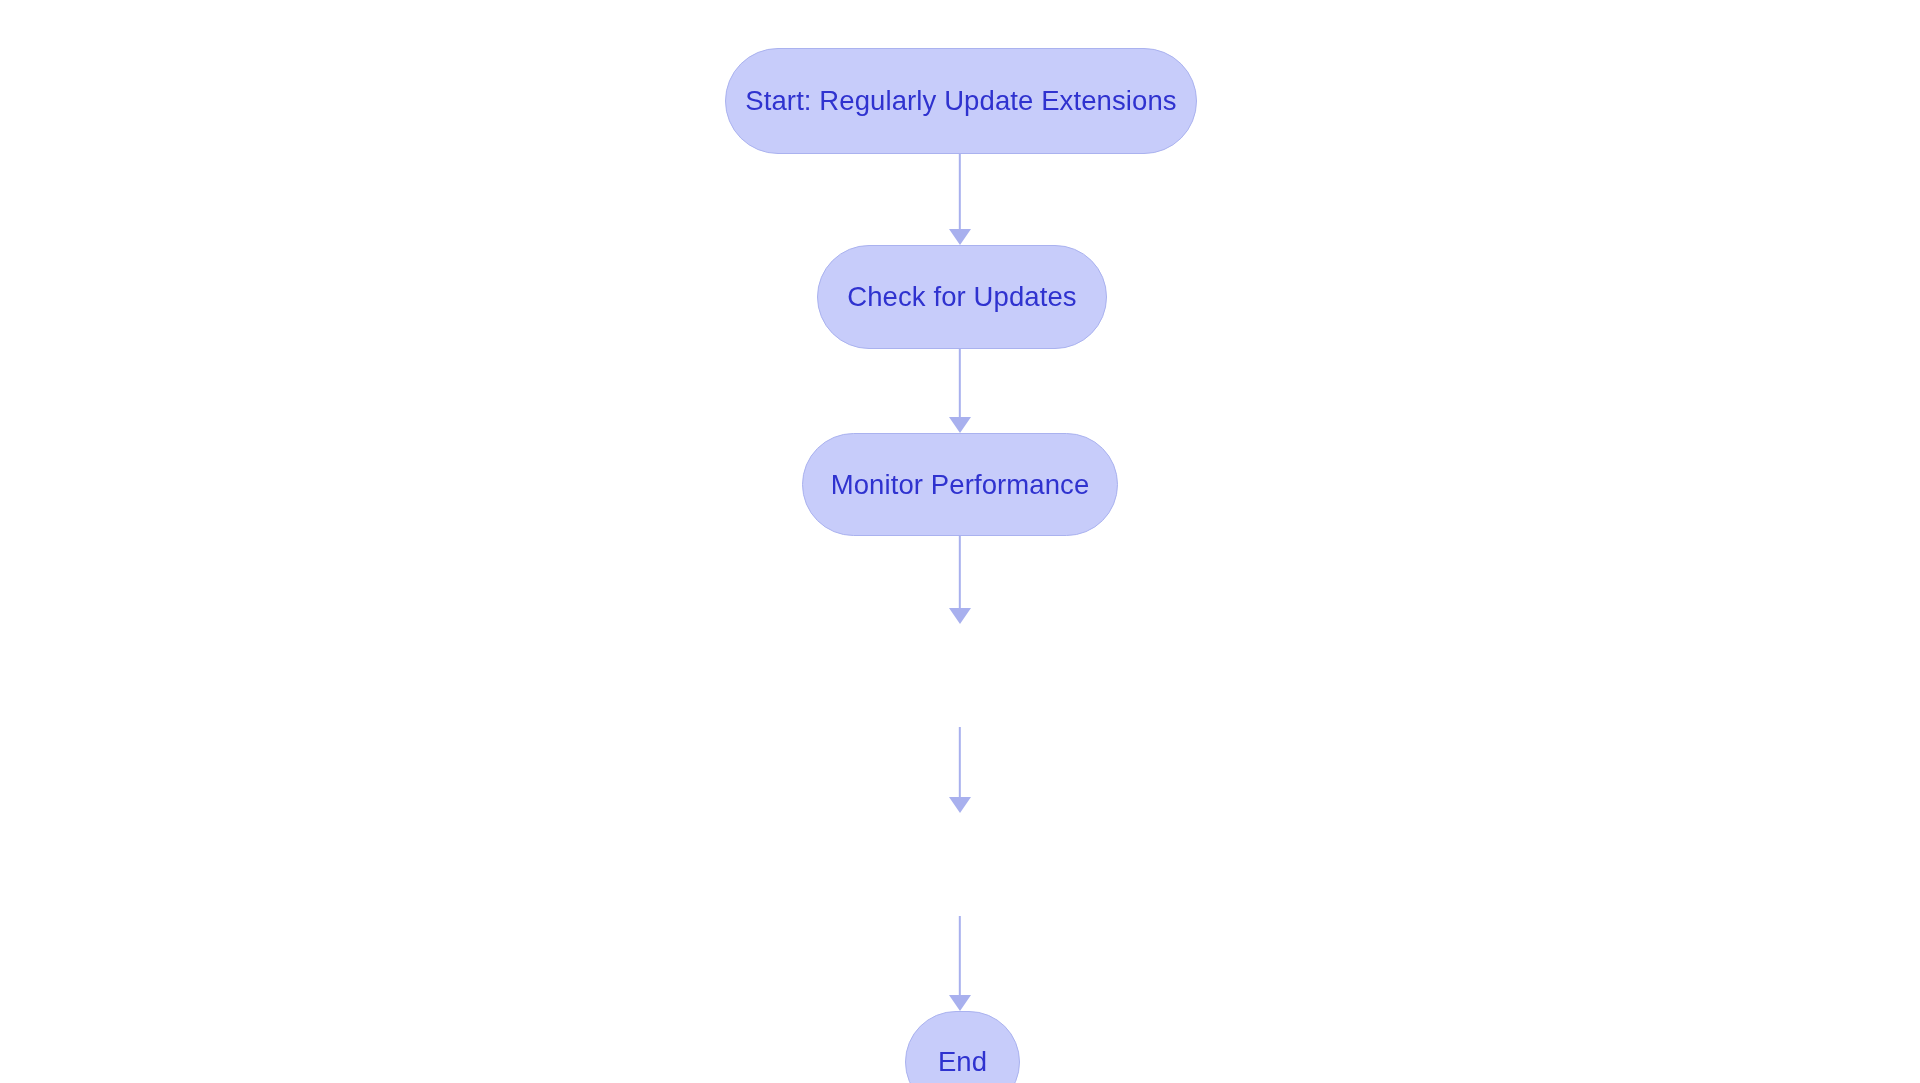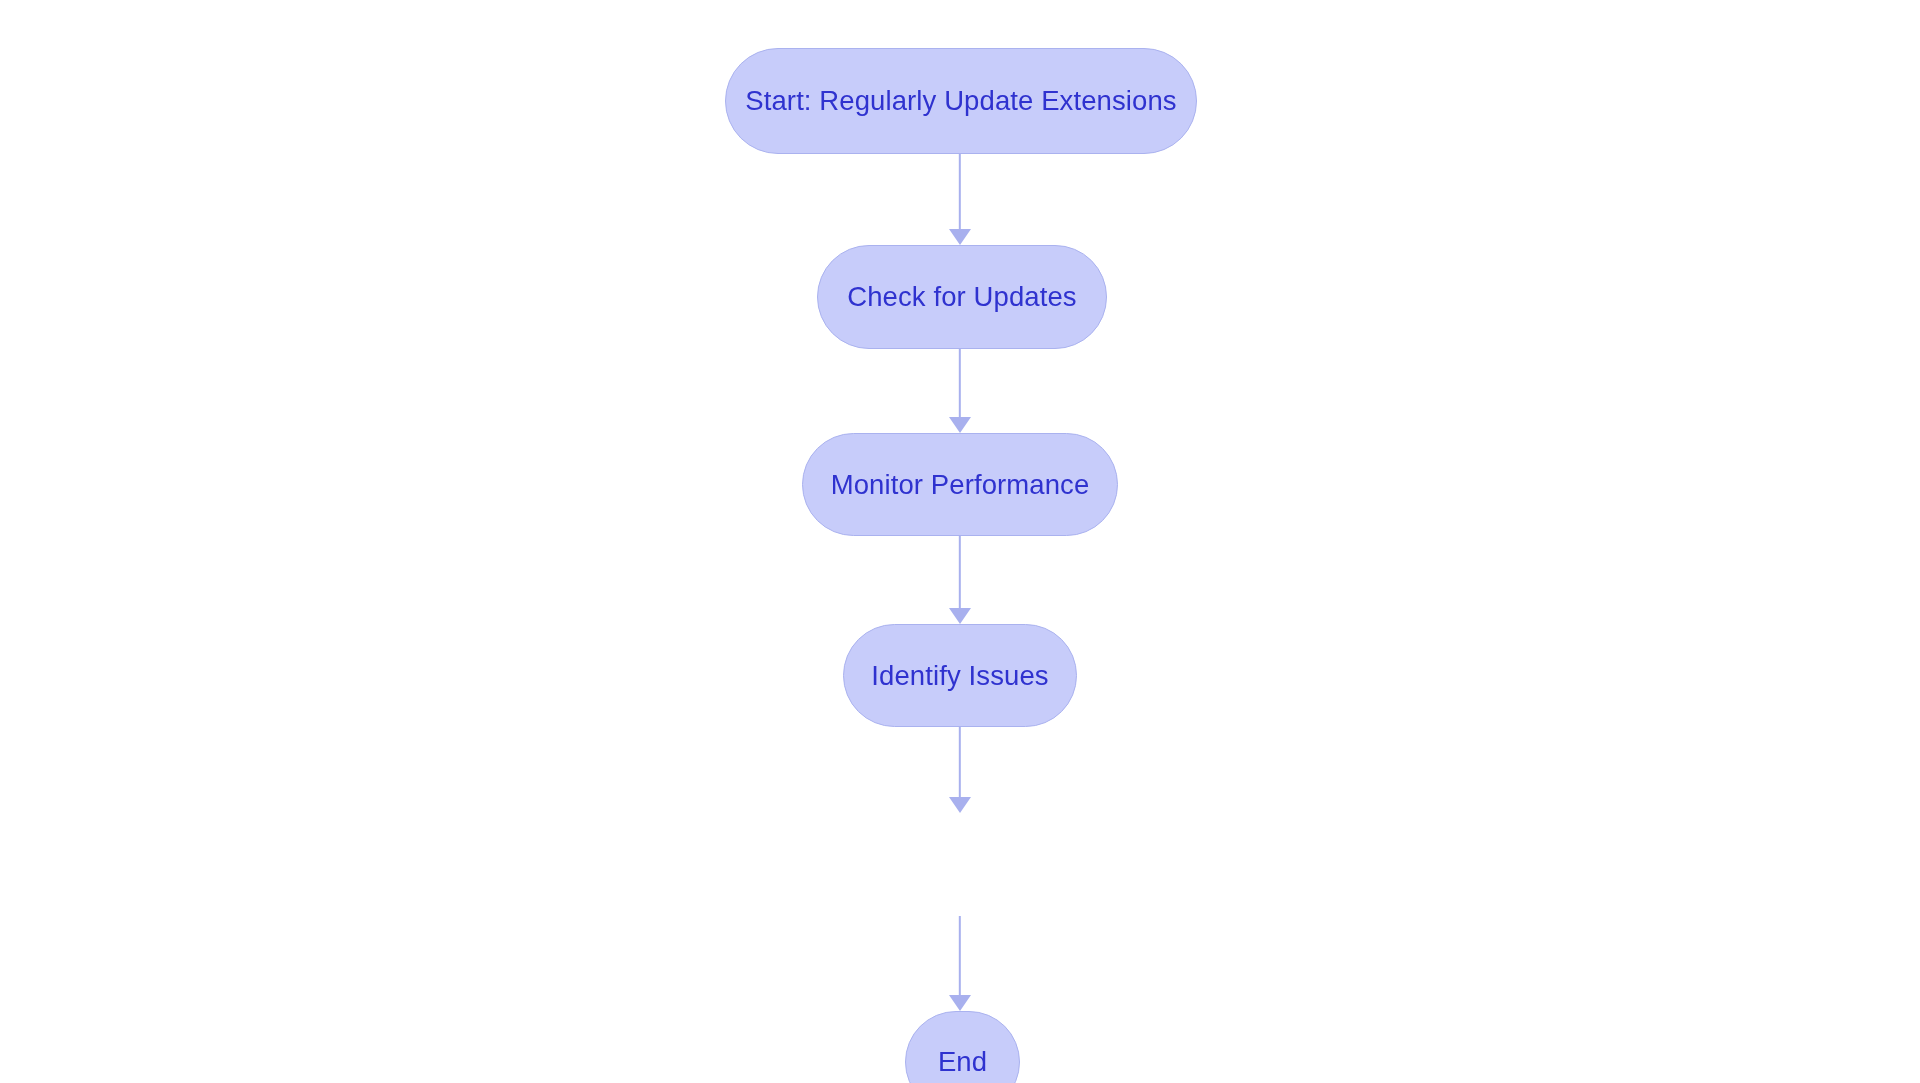--- a/index.html
+++ b/index.html
@@ -94,18 +94,17 @@
     <div class="shaft" style="height:79px;"></div>
     <div class="head"></div>
   </div>
 
   <div class="node" style="left:725px; top:7px; width:472px; height:106px;">Start: Regularly Update Extensions</div>
 
   <div class="node" style="left:817px; top:204px; width:290px; height:104px;">Check for Updates</div>
 
   <div class="node" style="left:802px; top:392px; width:316px; height:103px;">Monitor Performance</div>
 
-  <div class="node" style="left:843px; top:583px; width:234px; height:103px;">Identify Issues</div>
 
 
   <div class="node" style="left:905px; top:970px; width:115px; height:102px;">End</div>
 
 </div>
 
 </body></html>

